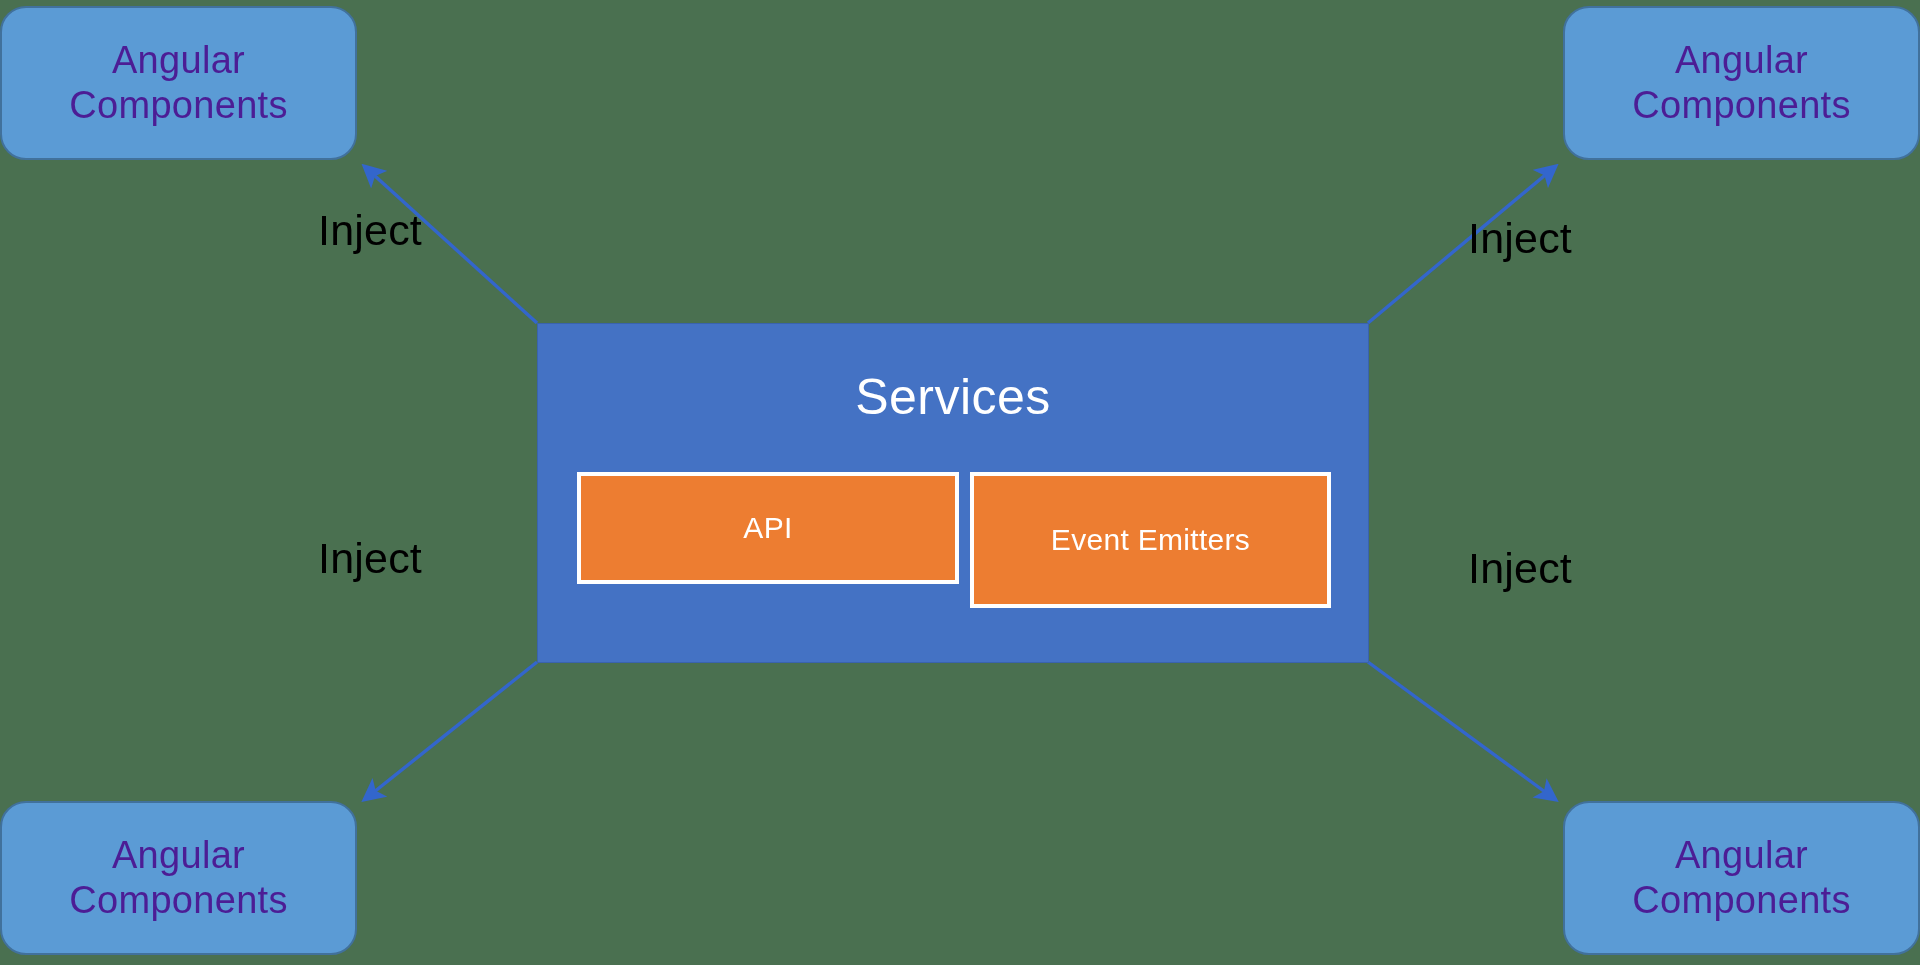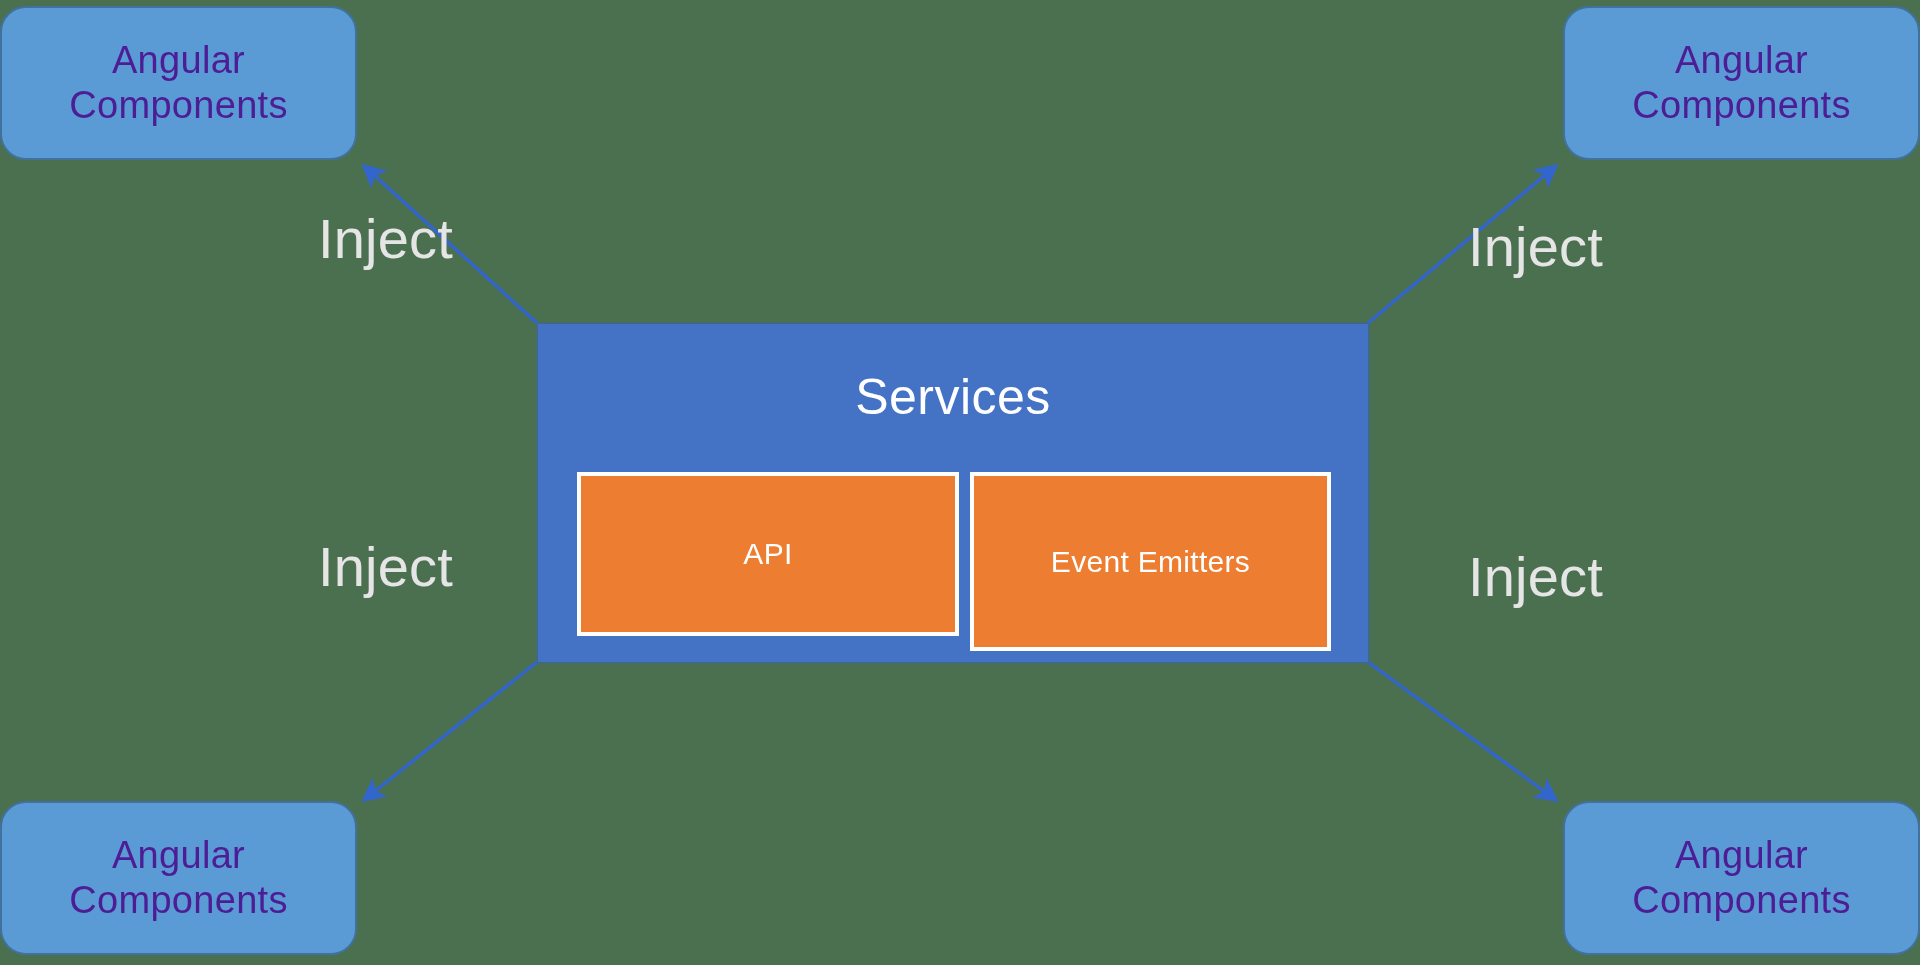--- a/index.html
+++ b/index.html
@@ -74,33 +74,33 @@
     justify-content: center;
     color: #ffffff;
     font-size: 30px;
     font-weight: 400;
     letter-spacing: 0.3px;
   }
   #sub-box-api {
     left: 39px;
     top: 148px;
     width: 382px;
-    height: 164px;
+    height: 112px;
   }
   #sub-box-events {
     left: 432px;
     top: 148px;
     width: 361px;
-    height: 179px;
+    height: 136px;
   }
 
   .inject-label {
     position: absolute;
-    color: #e5e5e5;
-    font-size: 56px;
+    color: #000000;
+    font-size: 43px;
     font-weight: 400;
     letter-spacing: 0.2px;
     white-space: nowrap;
   }
   #inject-top-left    { left: 318px;  top: 206px; }
   #inject-top-right   { left: 1468px; top: 214px; }
   #inject-bottom-left { left: 318px;  top: 534px; }
   #inject-bottom-right{ left: 1468px; top: 544px; }
 
   #box-top-left     { left: 0px;    top: 6px;   width: 357px; height: 154px; }

